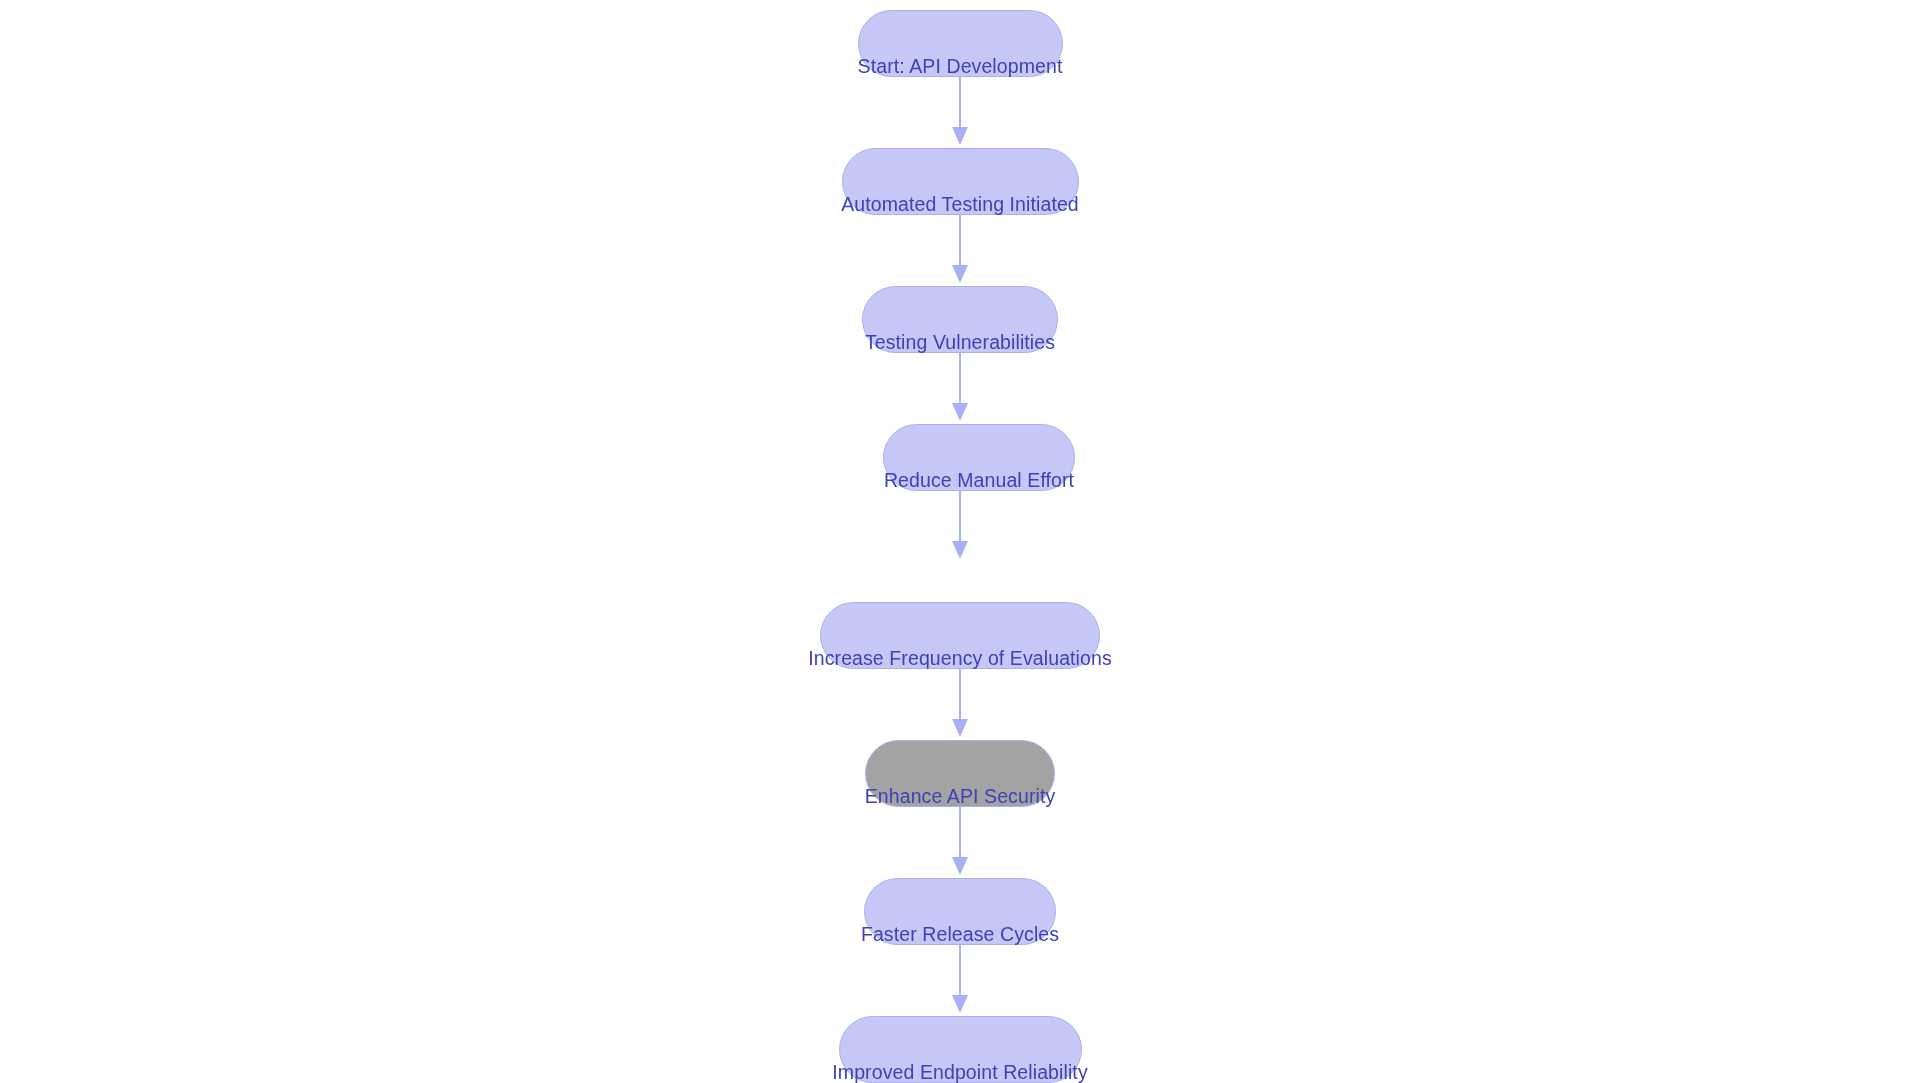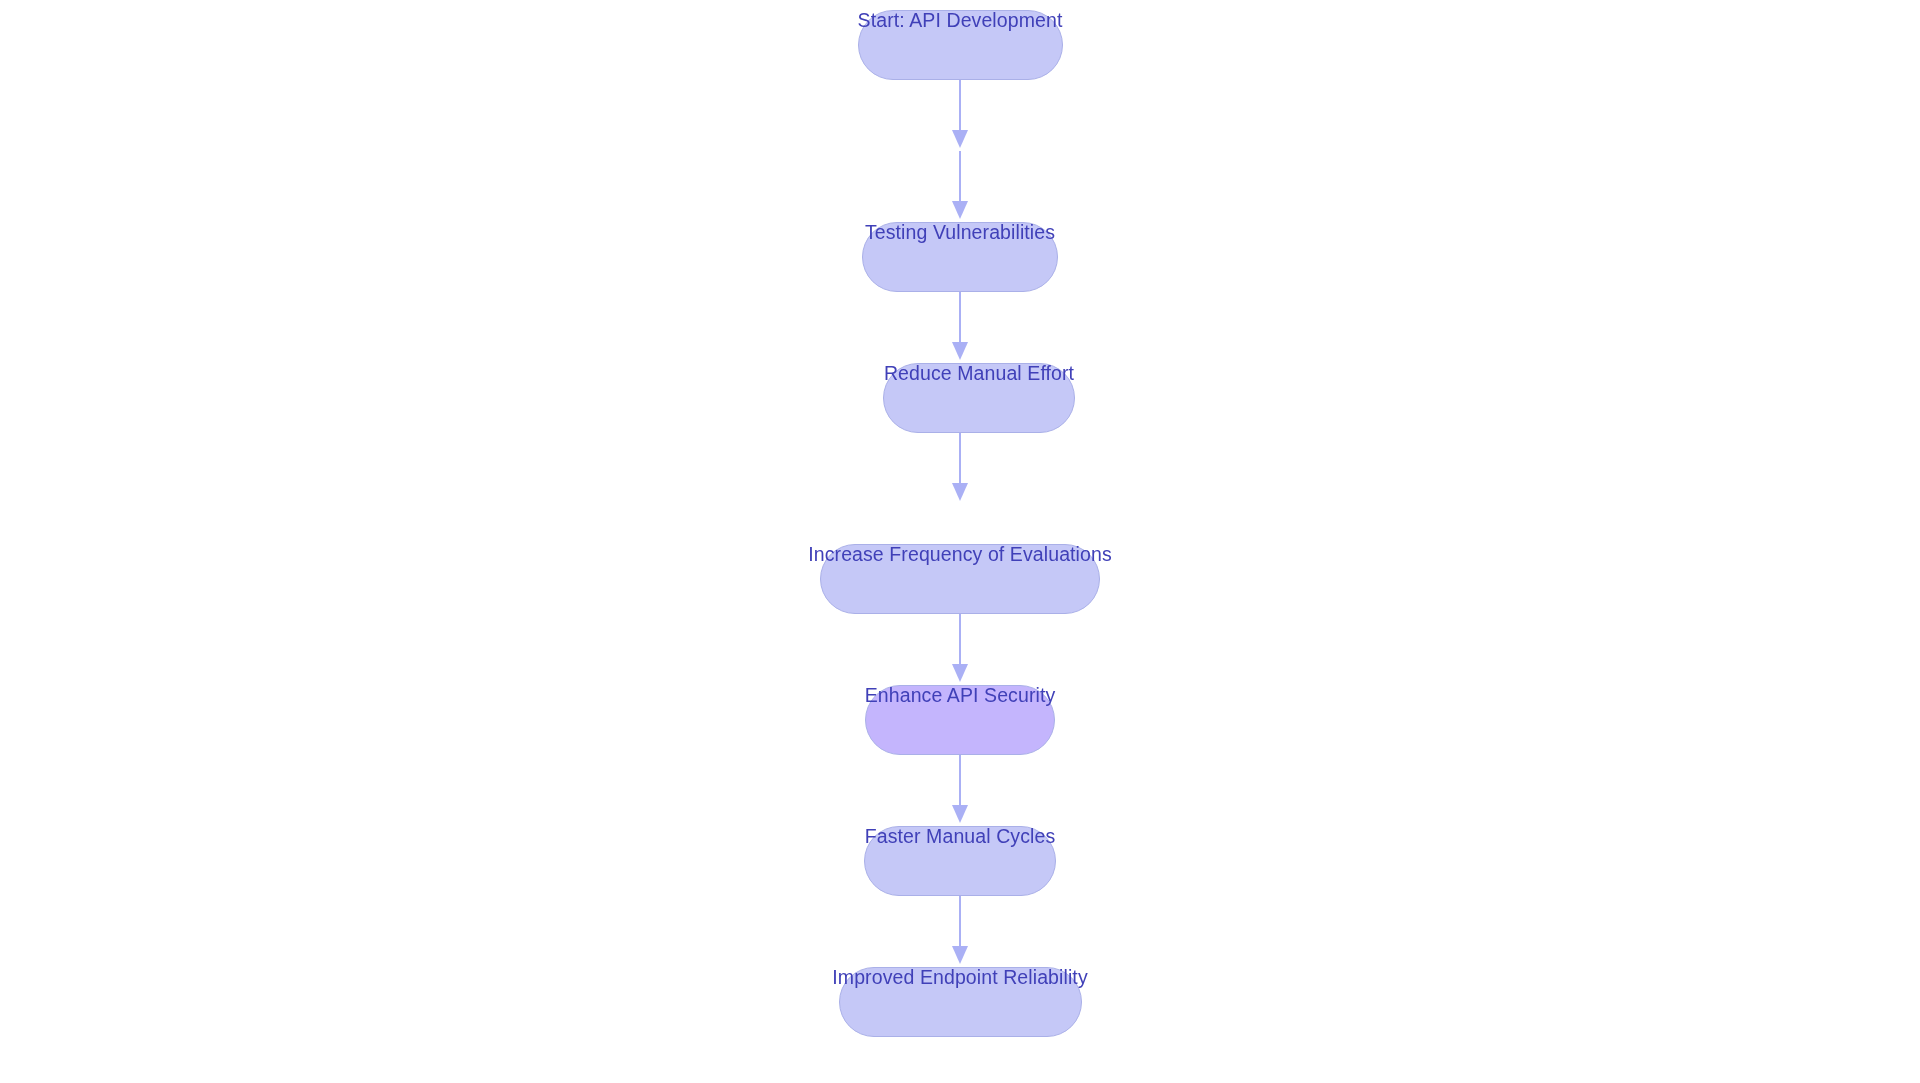--- a/index.html
+++ b/index.html
@@ -30,21 +30,21 @@
     height: 1083px;
     display: flex;
     flex-direction: column;
     align-items: center;
   }
 
   .node {
     box-sizing: border-box;
     height: 70px;
     display: flex;
-    align-items: flex-start;
+    align-items: flex-end;
     justify-content: center;
     background: #c5c8f7;
     border: 1.5px solid #aab0e8;
     border-radius: 36px;
     color: #4040b8;
     font-size: 19.5px;
     font-weight: 400;
     letter-spacing: 0.1px;
     white-space: nowrap;
     padding: 0 30px;
@@ -77,20 +77,23 @@
 
     <div class="node" style="width: 205px; background: rgb(197, 200, 247); border-color: rgb(170, 176, 232); color: rgb(64, 64, 184);">
       <span class="node-label">Start: API Development</span>
     </div>
 
     <svg class="connector" viewBox="0 0 40 71">
       <line x1="20" y1="0" x2="20" y2="52" stroke="#aab0f5" stroke-width="2"></line>
       <polygon points="20,68 12,50 28,50" fill="#aab0f5"></polygon>
     </svg>
 
+    <div class="node" style="width: 237px; background: rgb(197, 200, 247); border-color: rgb(170, 176, 232); color: rgb(64, 64, 184);">
+      <span class="node-label">Automated Testing Initiated</span>
+    </div>
 
     <svg class="connector" viewBox="0 0 40 71">
       <line x1="20" y1="0" x2="20" y2="52" stroke="#aab0f5" stroke-width="2"></line>
       <polygon points="20,68 12,50 28,50" fill="#aab0f5"></polygon>
     </svg>
 
     <div class="node" style="width: 196px; background: rgb(197, 200, 247); border-color: rgb(170, 176, 232); color: rgb(64, 64, 184);">
       <span class="node-label">Testing Vulnerabilities</span>
     </div>
 
@@ -110,31 +113,31 @@
 
     <div class="node" style="width: 280px; background: rgb(197, 200, 247); border-color: rgb(170, 176, 232); color: rgb(64, 64, 184); margin-top: 40px;">
       <span class="node-label">Increase Frequency of Evaluations</span>
     </div>
 
     <svg class="connector" viewBox="0 0 40 71">
       <line x1="20" y1="0" x2="20" y2="52" stroke="#aab0f5" stroke-width="2"></line>
       <polygon points="20,68 12,50 28,50" fill="#aab0f5"></polygon>
     </svg>
 
-    <div class="node" style="width: 190px; background: #c4b5fd; border-color: rgb(170, 176, 232); color: rgb(64, 64, 184);">
+    <div class="node" style="width: 190px; background: #a3a3a3; border-color: rgb(170, 176, 232); color: rgb(64, 64, 184);">
       <span class="node-label">Enhance API Security</span>
     </div>
 
     <svg class="connector" viewBox="0 0 40 71">
       <line x1="20" y1="0" x2="20" y2="52" stroke="#aab0f5" stroke-width="2"></line>
       <polygon points="20,68 12,50 28,50" fill="#aab0f5"></polygon>
     </svg>
 
     <div class="node" style="width: 192px; background: rgb(197, 200, 247); border-color: rgb(170, 176, 232); color: rgb(64, 64, 184);">
-      <span class="node-label">Faster Manual Cycles</span>
+      <span class="node-label">Faster Release Cycles</span>
     </div>
 
     <svg class="connector" viewBox="0 0 40 71">
       <line x1="20" y1="0" x2="20" y2="52" stroke="#aab0f5" stroke-width="2"></line>
       <polygon points="20,68 12,50 28,50" fill="#aab0f5"></polygon>
     </svg>
 
     <div class="node" style="width: 243px; background: rgb(197, 200, 247); border-color: rgb(170, 176, 232); color: rgb(64, 64, 184);">
       <span class="node-label">Improved Endpoint Reliability</span>
     </div>

